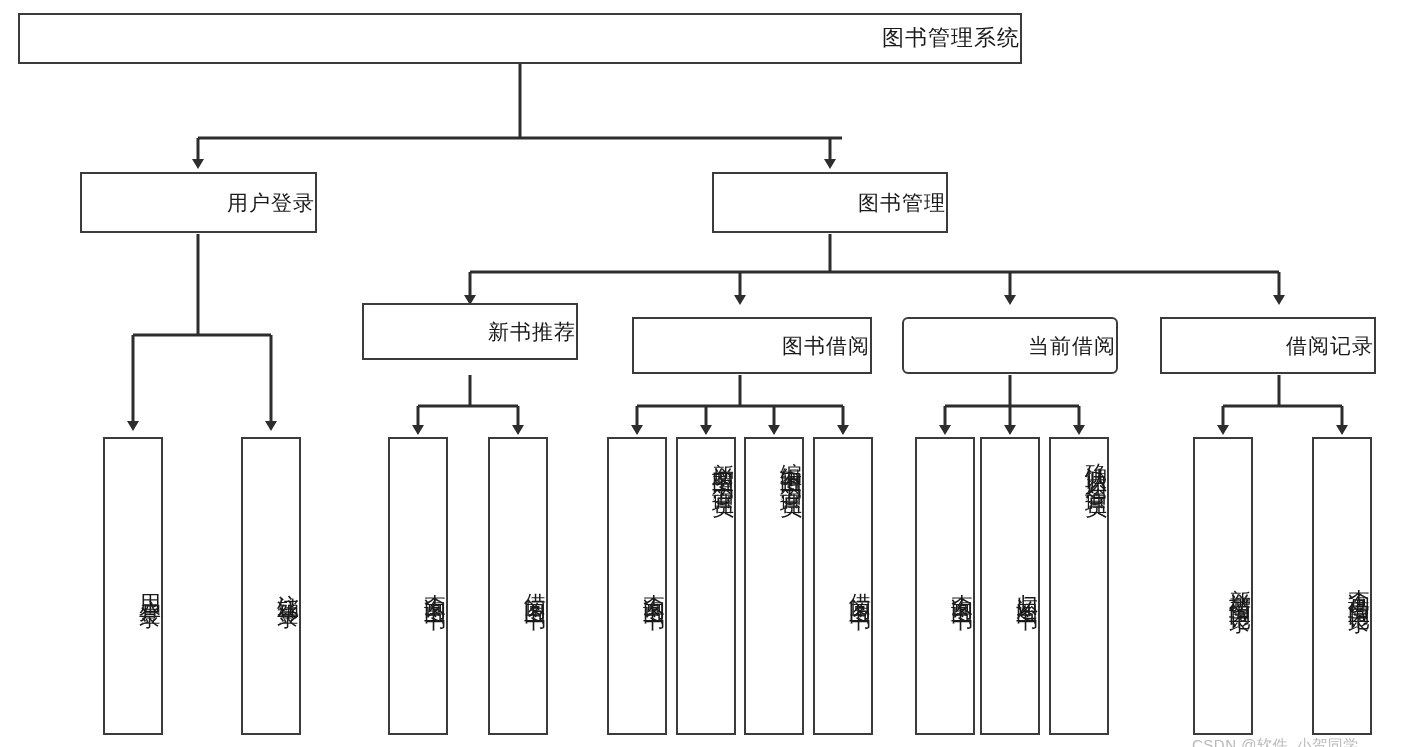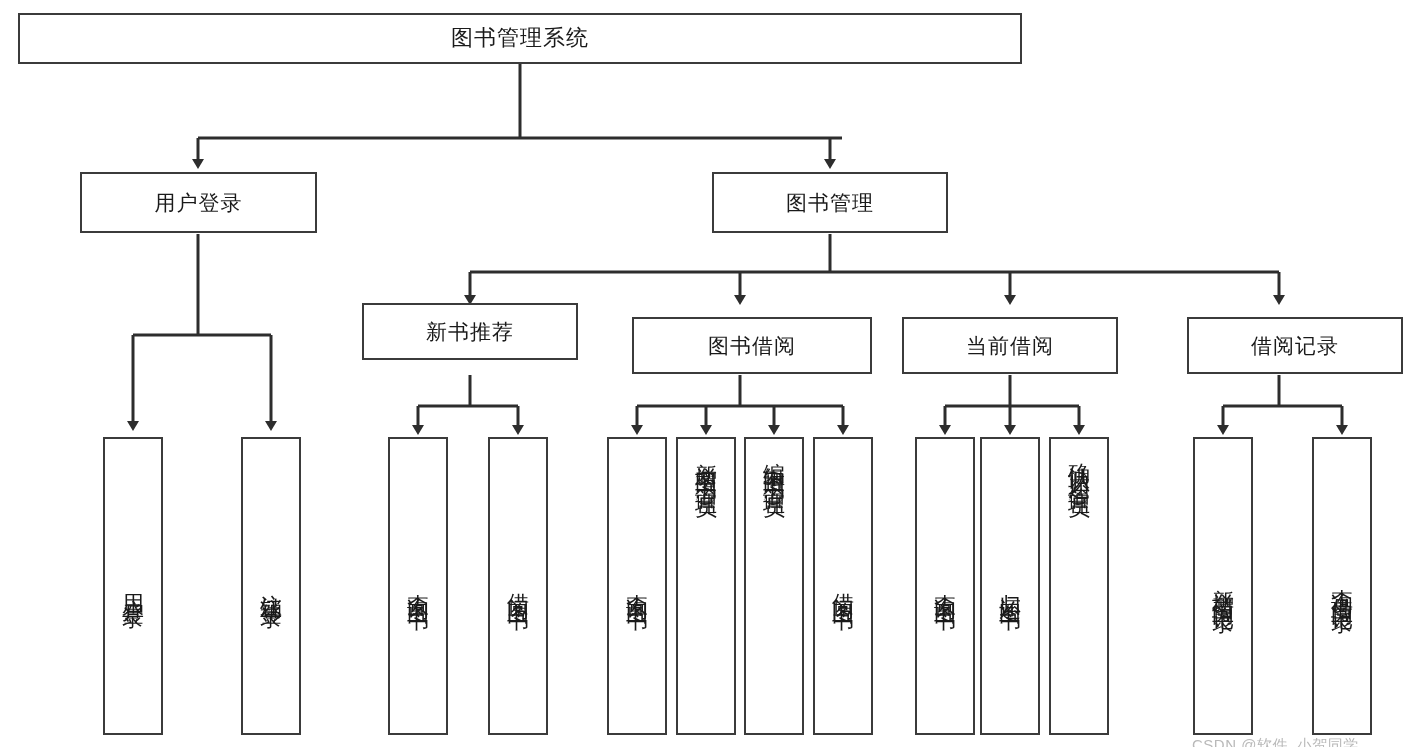--- a/index.html
+++ b/index.html
@@ -10,21 +10,21 @@
   }
   #diagram-root{position:relative;width:1405px;height:747px;background:#fff;}
   svg#wires{position:absolute;left:0;top:0;width:1405px;height:747px;}
   .node{
     position:absolute;
     background:#ffffff;
     border:2px solid #3b3b3b;
     box-sizing:border-box;
     display:flex;
     align-items:center;
-    justify-content:center;
+    justify-content:flex-end;
   }
   .node .label{
     color:#1a1a1a;
     text-align:center;
     line-height:1.12;
     white-space:nowrap;
   }
   .node.horiz .label{
     writing-mode:horizontal-tb;
     font-size:21px;
@@ -119,24 +119,24 @@
   <div class="node horiz" style="left:712px;top:172px;width:236px;height:61px;">
     <span class="label">图书管理</span>
   </div>
 
   <div class="node horiz" style="left:362px;top:303px;width:216px;height:57px;">
     <span class="label">新书推荐</span>
   </div>
   <div class="node horiz" style="left:632px;top:317px;width:240px;height:57px;">
     <span class="label">图书借阅</span>
   </div>
-  <div class="node horiz" style="left:902px;top:317px;width:216px;height:57px;">
+  <div class="node horiz" style="left:902px;top:317px;width:216px;height:57px;border-radius:6px;">
     <span class="label">当前借阅</span>
   </div>
-  <div class="node horiz" style="left:1187px;top:317px;width:216px;height:57px;">
+  <div class="node horiz" style="left:1160px;top:317px;width:216px;height:57px;">
     <span class="label">借阅记录</span>
   </div>
 
   <div class="node vert center-v" style="left:103px;top:437px;width:60px;height:298px;">
     <span class="label">用户登录</span>
   </div>
   <div class="node vert center-v" style="left:241px;top:437px;width:60px;height:298px;">
     <span class="label">注销登录</span>
   </div>
 

